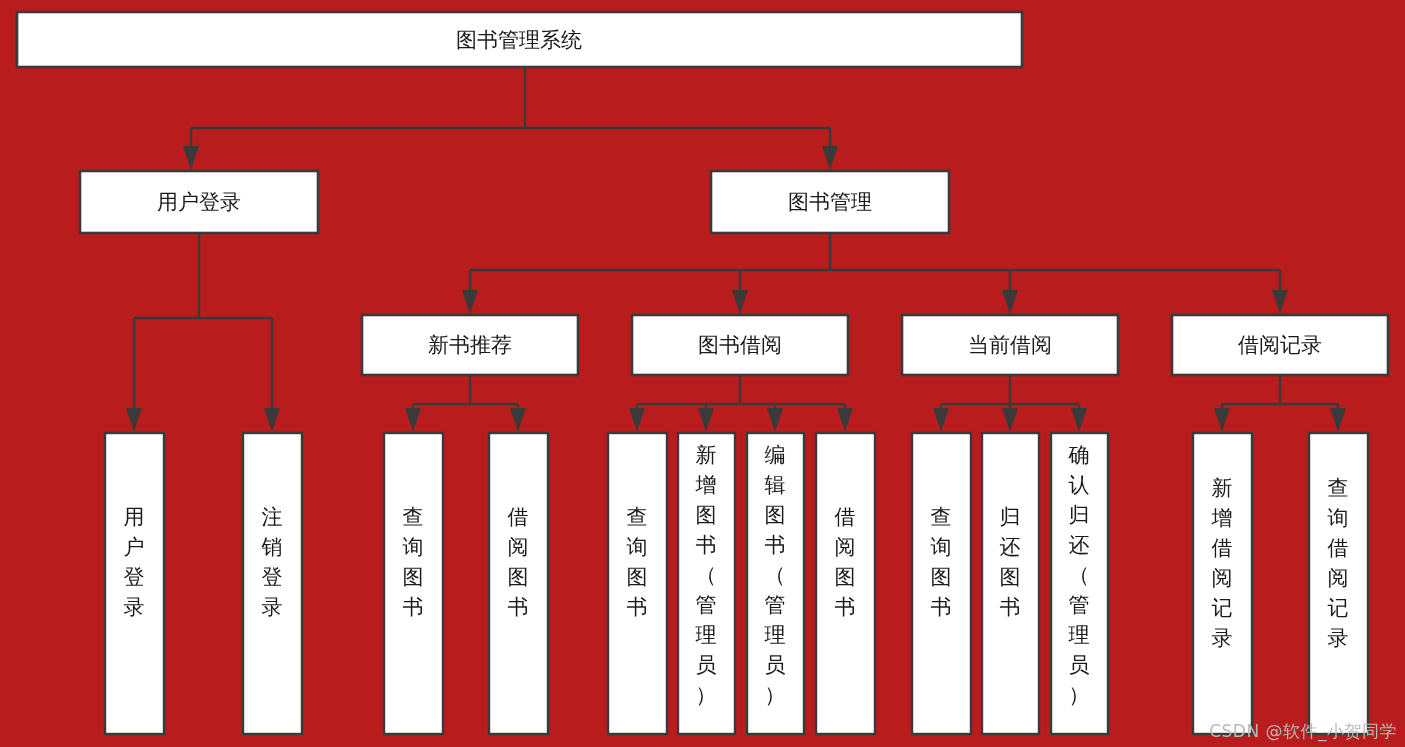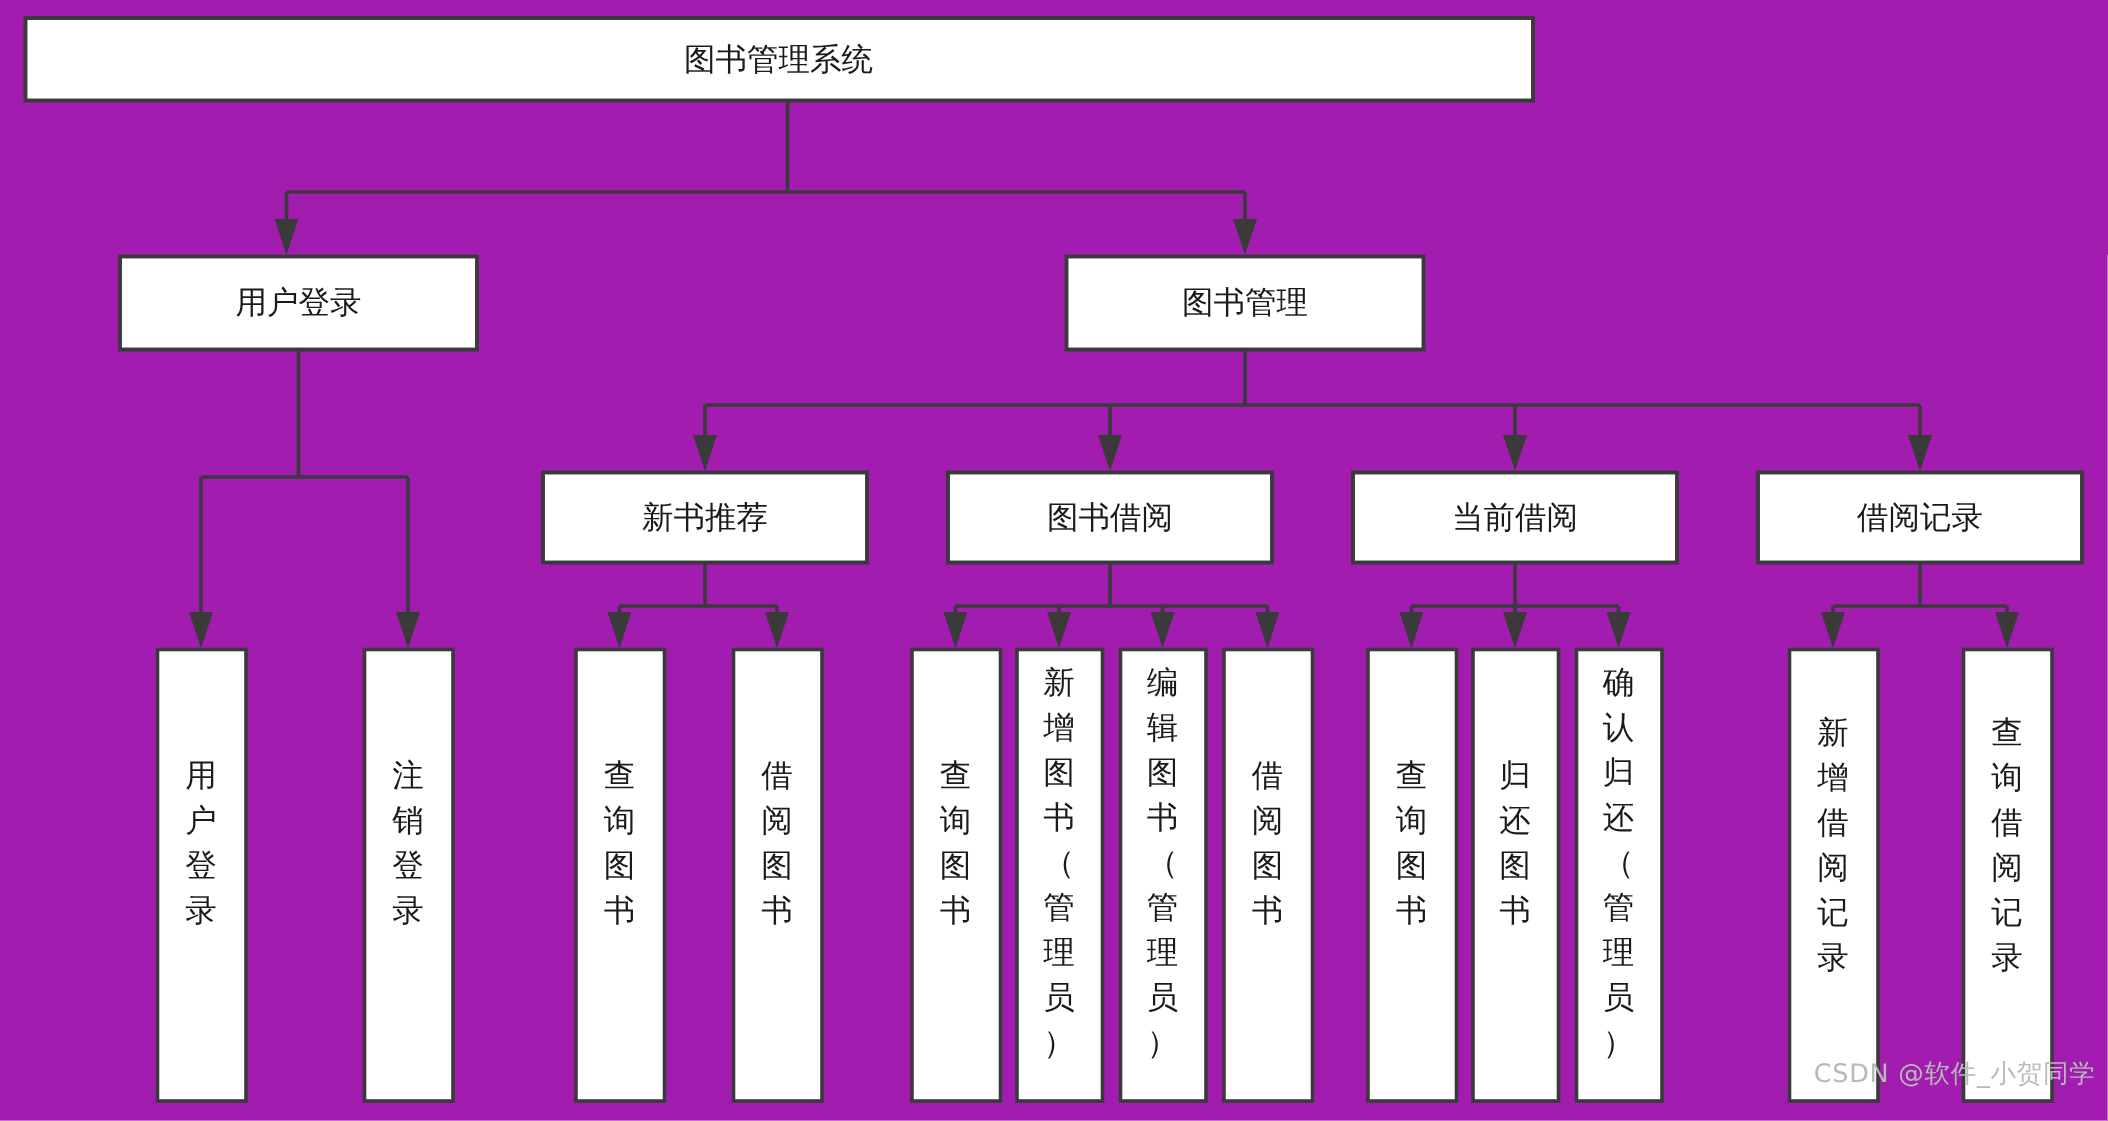--- a/index.html
+++ b/index.html
@@ -10,21 +10,21 @@
   body {
     width: 1405px;
     height: 747px;
     font-family: "DejaVu Sans", "Liberation Sans", sans-serif;
     overflow: hidden;
   }
   #diagram-root {
     position: relative;
     width: 1405px;
     height: 747px;
-    background: #a21caf;
+    background: #b91c1c;
   }
   svg#flow-svg {
     position: absolute;
     top: 0;
     left: 0;
     width: 1405px;
     height: 747px;
     display: block;
   }
   .node-rect {
@@ -56,21 +56,21 @@
   }
   .node-label-v {
     font-family: "DejaVu Sans", "Liberation Sans", sans-serif;
     font-size: 21px;
     fill: #1a1a1a;
     text-anchor: middle;
   }
   .watermark {
     position: absolute;
     right: 8px;
-    bottom: 20px;
+    bottom: 4px;
     font-family: "DejaVu Sans", "Liberation Sans", sans-serif;
     font-size: 17px;
     color: #b9b9b9;
     white-space: nowrap;
     letter-spacing: 0.5px;
     pointer-events: none;
   }
 </style>
 </head>
 <body>

